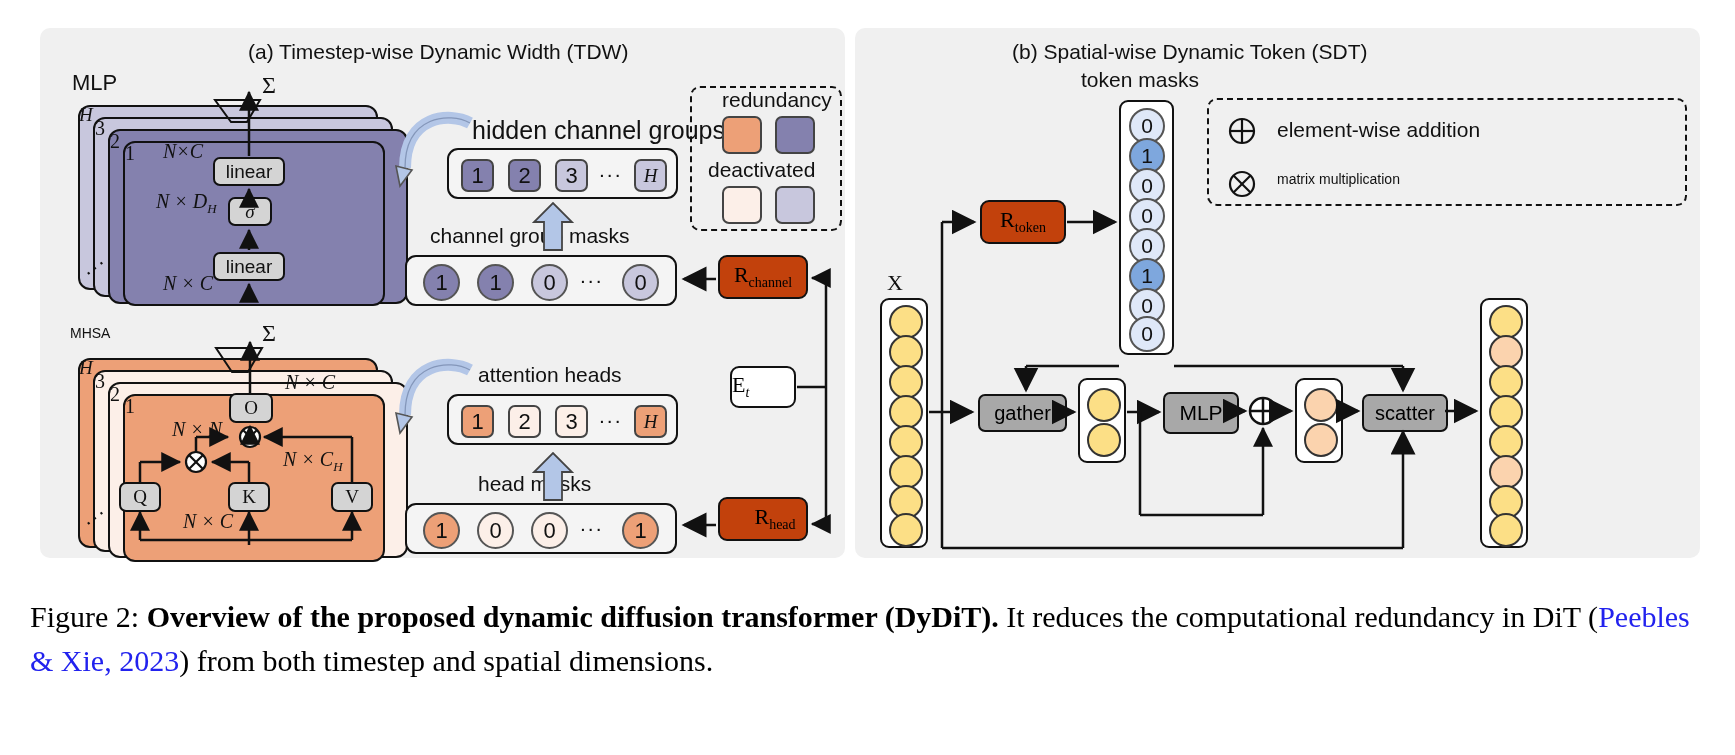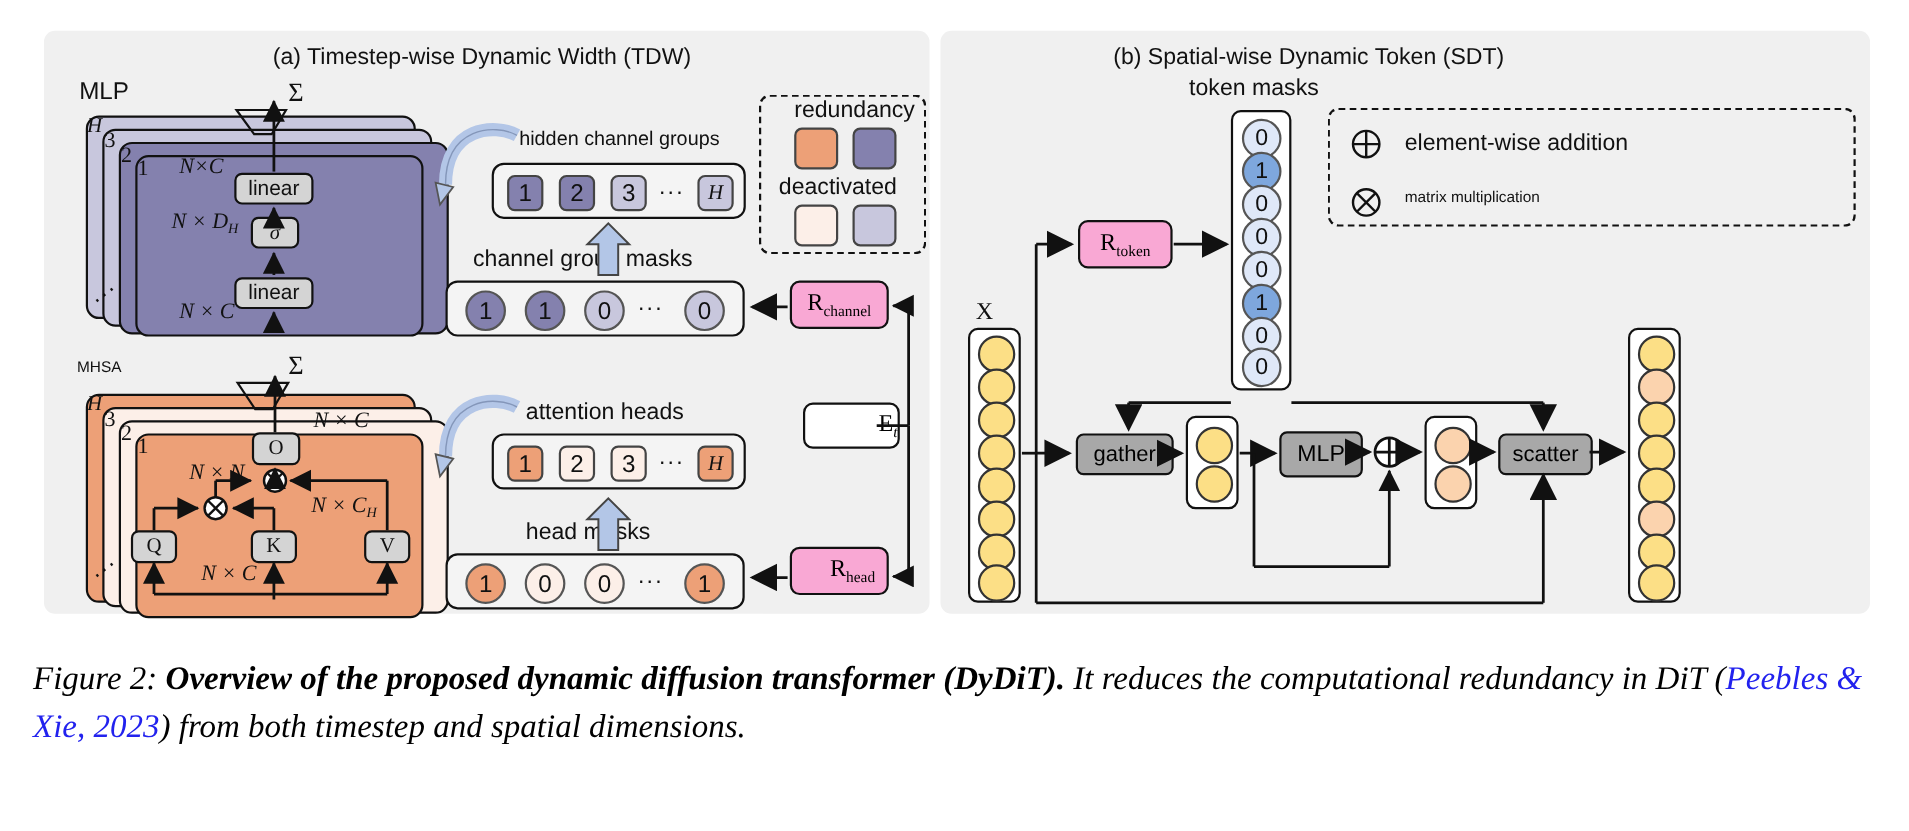--- a/index.html
+++ b/index.html
@@ -25,31 +25,31 @@
   .op{position:absolute;box-sizing:border-box;background:#d4d4d4;border:2px solid #111;border-radius:7px;
       display:flex;align-items:center;justify-content:center;font-size:19px;color:#111;}
 
   
   .chipbox{position:absolute;box-sizing:border-box;border:2.5px solid #111;border-radius:11px;background:#f4f4f4;}
   .chip{position:absolute;box-sizing:border-box;border:2px solid #444;border-radius:7px;
         display:flex;align-items:center;justify-content:center;font-size:22px;color:#111;}
   .circ{position:absolute;box-sizing:border-box;border:2.5px solid #555;border-radius:50%;
         display:flex;align-items:center;justify-content:center;font-size:22px;color:#111;}
 
-  .rbox-green{background:#f9a8d4;border:2.5px solid #111;}
+  .rbox-green{background:#c2410c;border:2.5px solid #111;}
   .grey-op{background:#a8a8a8;border:2.5px solid #111;border-radius:7px;}
 
   .dashed{position:absolute;box-sizing:border-box;border:2.5px dashed #111;border-radius:10px;background:transparent;}
 
   .dots{position:absolute;font-size:22px;letter-spacing:2px;color:#111;}
 
   svg.ov{position:absolute;left:0;top:0;width:1735px;height:755px;overflow:visible;pointer-events:none;}
 
   .caption{position:absolute;left:30px;top:595px;width:1690px;
-           font-family:"Liberation Serif",serif;font-size:30px;line-height:44px;color:#000;font-style:italic;}
+           font-family:"Liberation Serif",serif;font-size:30px;line-height:44px;color:#000;}
   .caption b{font-weight:bold;}
   .cite{color:#2222ee;}
 </style>
 </head>
 <body>
 
 <div class="fig">
 
   <div class="panel" id="panel-a"></div>
   <div class="ptitle" style="left:248px;top:40px;">(a) Timestep-wise Dynamic Width (TDW)</div>
@@ -94,21 +94,21 @@
   <div class="lbl math" style="left:285px;top:371px;font-size:20px;"><i>N</i> × <i>C</i></div>
   <div class="lbl math" style="left:172px;top:418px;font-size:20px;text-align:center;"><i>N</i> × <i>N</i></div>
   <div class="lbl math" style="left:283px;top:448px;font-size:20px;"><i>N</i> × <i>C</i><sub style="font-size:13px;">H</sub></div>
   <div class="lbl math" style="left:183px;top:510px;font-size:20px;"><i>N</i> × <i>C</i></div>
 
   <div class="op" style="left:229px;top:393px;width:44px;height:30px;font-family:'Liberation Serif',serif;">O</div>
   <div class="op" style="left:119px;top:482px;width:42px;height:30px;font-family:'Liberation Serif',serif;">Q</div>
   <div class="op" style="left:228px;top:482px;width:42px;height:30px;font-family:'Liberation Serif',serif;">K</div>
   <div class="op" style="left:331px;top:482px;width:42px;height:30px;font-family:'Liberation Serif',serif;">V</div>
 
-  <div class="lbl" style="left:472px;top:116px;font-size:18px;text-align:center;">hidden channel groups</div>
+  <div class="lbl" style="left:472px;top:116px;font-size:25px;text-align:center;">hidden channel groups</div>
   <div class="chipbox" id="hcg-box" style="left:447px;top:148px;width:231px;height:51px;">
     <div class="chip" style="left:12px;top:9px;width:33px;height:33px;background:#8481ae;">1</div>
     <div class="chip" style="left:59px;top:9px;width:33px;height:33px;background:#8481ae;">2</div>
     <div class="chip" style="left:106px;top:9px;width:33px;height:33px;background:#c8c7dd;">3</div>
     <div class="dots" style="left:150px;top:8px;font-size:21px;">...</div>
     <div class="chip math" style="left:185px;top:9px;width:33px;height:33px;background:#c8c7dd;font-size:19px;">H</div>
   </div>
 
   <div class="lbl" style="left:430px;top:224px;font-size:21px;">channel group masks</div>
   <div class="chipbox" style="left:405px;top:255px;width:272px;height:51px;">
@@ -136,21 +136,21 @@
     <div class="dots" style="left:173px;top:7px;font-size:21px;">...</div>
     <div class="circ" style="left:215px;top:7px;width:37px;height:37px;background:#eda077;">1</div>
   </div>
 
   <div class="rbox rbox-green" style="left:718px;top:255px;width:90px;height:44px;display:flex;align-items:center;justify-content:center;">
     <span class="mathu" style="font-size:22px;">R<sub style="font-size:14px;">channel</sub></span>
   </div>
   <div class="rbox rbox-green" style="left:718px;top:497px;width:90px;height:44px;display:flex;align-items:center;justify-content:center;">
     <span class="mathu" style="font-size:22px;margin-left:24px;">R<sub style="font-size:14px;">head</sub></span>
   </div>
-  <div class="rbox" style="left:730px;top:366px;width:88px;height:42px;display:flex;align-items:center;justify-content:flex-end;">
+  <div class="rbox" style="left:730px;top:366px;width:66px;height:42px;display:flex;align-items:center;justify-content:flex-start;">
     <span class="mathu" style="font-size:22px;">E<sub style="font-size:14px;font-style:italic;">t</sub></span>
   </div>
 
   <div class="dashed" style="left:690px;top:86px;width:152px;height:145px;"></div>
   <div class="lbl" style="left:722px;top:88px;font-size:21px;">redundancy</div>
   <div style="position:absolute;left:722px;top:116px;width:36px;height:34px;background:#eda077;border:2px solid #444;border-radius:7px;"></div>
   <div style="position:absolute;left:775px;top:116px;width:36px;height:34px;background:#8481ae;border:2px solid #444;border-radius:7px;"></div>
   <div class="lbl" style="left:708px;top:158px;font-size:21px;">deactivated</div>
   <div style="position:absolute;left:722px;top:186px;width:36px;height:34px;background:#fcefe8;border:2px solid #444;border-radius:7px;"></div>
   <div style="position:absolute;left:775px;top:186px;width:36px;height:34px;background:#c8c7dd;border:2px solid #444;border-radius:7px;"></div>

